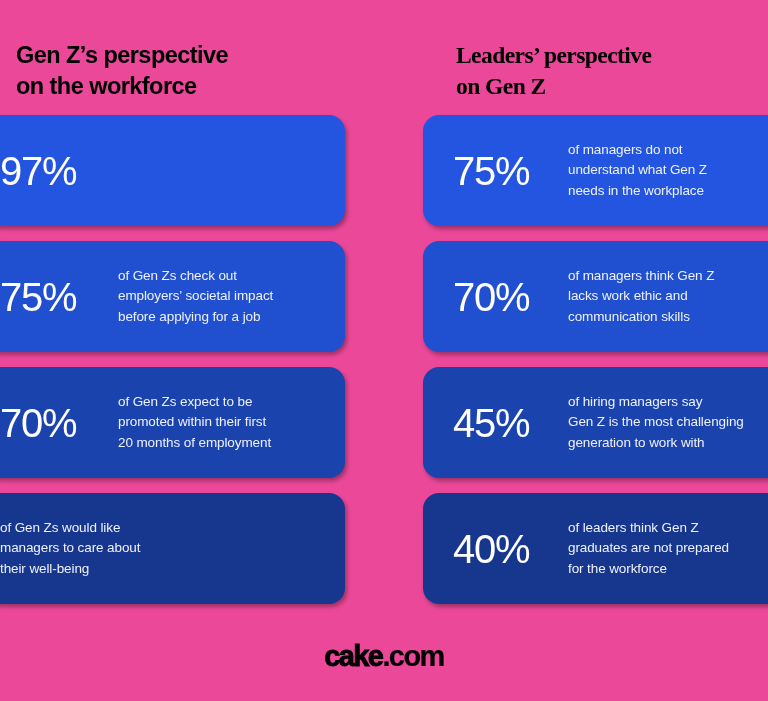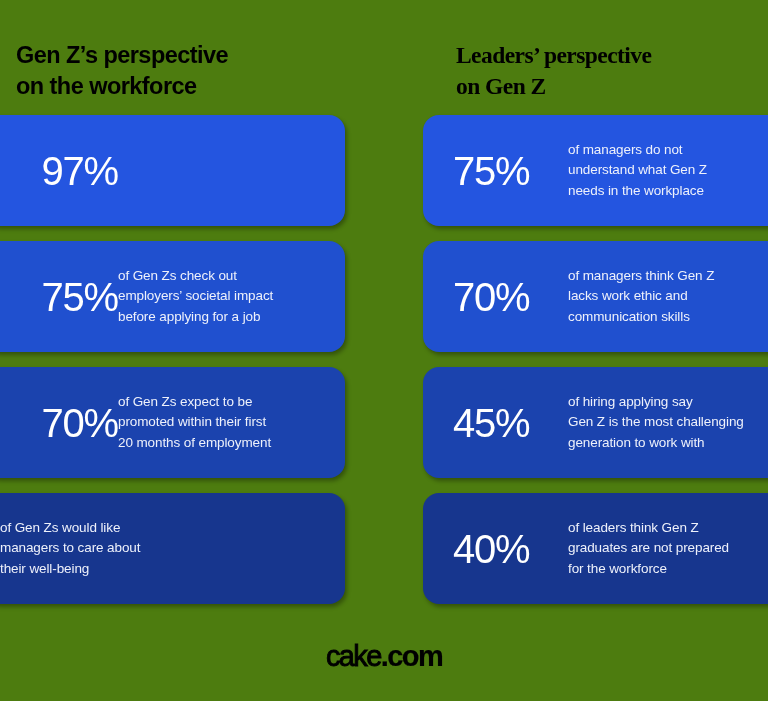--- a/index.html
+++ b/index.html
@@ -9,21 +9,21 @@
     height: 701px;
     background: #ffffff;
     font-family: "Liberation Sans", sans-serif;
     overflow: hidden;
   }
 
   .infographic {
     position: relative;
     width: 768px;
     height: 701px;
-    background: #4d7c0f;
+    background: #ec4899;
   }
 
   
   .headings {
     position: absolute;
     top: 0;
     left: 0;
     width: 768px;
     height: 115px;
   }
@@ -81,21 +81,21 @@
     flex: 0 0 auto;
     color: #ffffff;
     font-family: "Liberation Sans", sans-serif;
     font-weight: normal;
     font-size: 40px;
     line-height: 1;
     letter-spacing: -1.2px;
     -webkit-font-smoothing: antialiased;
   }
 
-  .column.left .stat  { width: 118px; text-align: right; }
+  .column.left .stat  { width: 118px; }
   .column.right .stat { width: 115px; }
 
   .card .desc {
     flex: 1 1 auto;
     color: #eef1fb;
     font-family: "Liberation Sans", sans-serif;
     font-weight: normal;
     font-size: 13.5px;
     line-height: 1.52;
     letter-spacing: -0.1px;
@@ -119,21 +119,21 @@
     font-family: "Liberation Sans", sans-serif;
     font-size: 29px;
     letter-spacing: -1.6px;
     color: #000000;
     display: inline-flex;
     align-items: baseline;
     -webkit-font-smoothing: antialiased;
   }
 
   .logo .logo-mark {
-    font-weight: normal;
+    font-weight: bold;
     text-align: right;
     -webkit-text-stroke: 0.9px #000000;
   }
 
   .logo .logo-tld {
     font-weight: bold;
     -webkit-text-stroke: 0.2px #000000;
   }
 </style>
 </head>
@@ -181,21 +181,21 @@
 needs in the workplace</div>
       </div>
       <div class="card" style="background-color: rgb(32, 80, 207);">
         <div class="stat">70%</div>
         <div class="desc">of managers think Gen Z
 lacks work ethic and
 communication skills</div>
       </div>
       <div class="card" style="background-color: rgb(27, 67, 174);">
         <div class="stat">45%</div>
-        <div class="desc">of hiring applying say
+        <div class="desc">of hiring managers say
 Gen Z is the most challenging
 generation to work with</div>
       </div>
       <div class="card" style="background-color: rgb(23, 54, 142);">
         <div class="stat">40%</div>
         <div class="desc">of leaders think Gen Z
 graduates are not prepared
 for the workforce</div>
       </div>
     </div>

